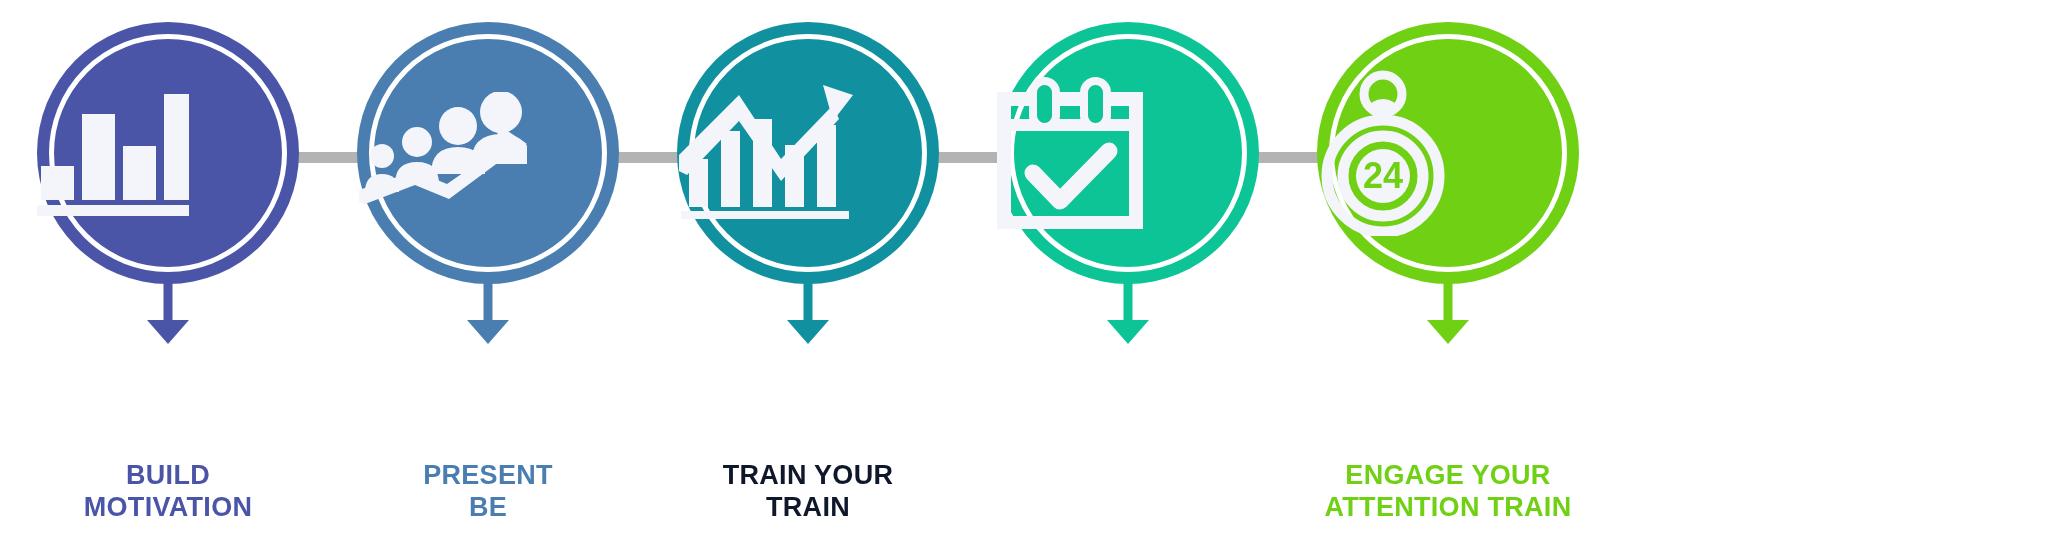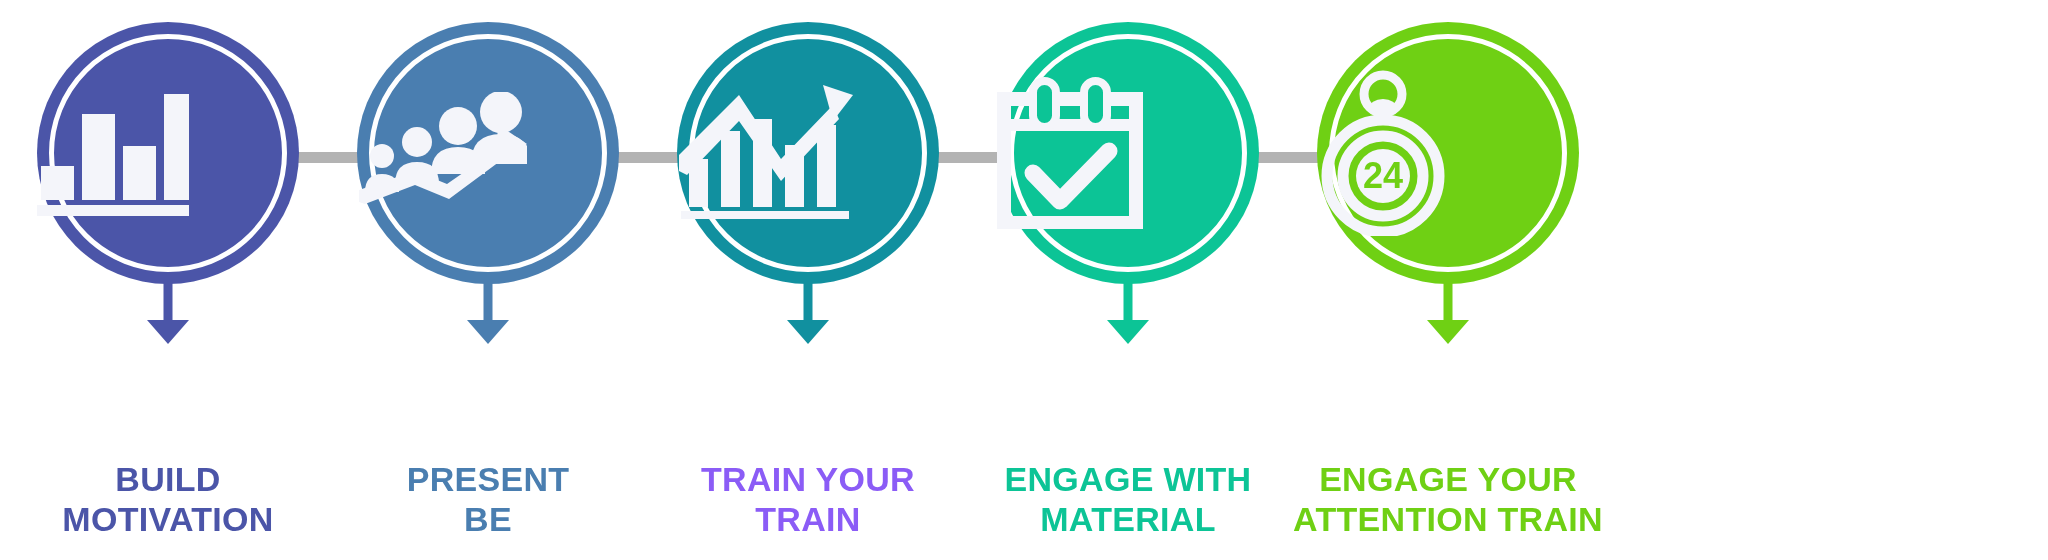--- a/index.html
+++ b/index.html
@@ -105,21 +105,21 @@
   }
 
   
   .label {
     position: absolute;
     top: 460px;
     left: 0;
     width: 100%;
     text-align: center;
     font-weight: bold;
-    font-size: 34px;
+    font-size: 27px;
     line-height: 1.17;
     letter-spacing: 0.3px;
     font-family: "Liberation Sans", sans-serif;
   }
   .label .line { display: block; white-space: nowrap; }
 </style>
 </head>
 <body>
 
 <div id="infographic">
@@ -211,21 +211,21 @@
 
             <path d="M146 0 L176 10 L156 36 Z"></path>
           </g>
         </svg>
       </div>
     </div>
     <div class="pointer">
       <div class="pointer-stem" style="background:#11909f;"></div>
       <div class="pointer-head" style="border-top-color:#11909f;"></div>
     </div>
-    <div class="label" style="color:#8b5cf6;">
+    <div class="label" style="color:#0f172a;">
       <span class="line">TRAIN YOUR</span>
       <span class="line">TRAIN</span>
     </div>
   </div>
 
   <div class="step" style="left:968px;">
     <div class="circle-wrap">
       <div class="circle" style="background:#0cc496;"></div>
       <div class="circle-inner-ring"></div>
       <div class="icon-holder">
@@ -240,24 +240,20 @@
             <rect x="87" y="4" width="23" height="46" rx="11.5" stroke-width="8" fill="#0cc496"></rect>
 
             <path d="M36 96 L63 124 L112 74" stroke-width="17" stroke-linecap="round" stroke-linejoin="round"></path>
           </g>
         </svg>
       </div>
     </div>
     <div class="pointer">
       <div class="pointer-stem" style="background:#0cc496;"></div>
       <div class="pointer-head" style="border-top-color:#0cc496;"></div>
-    </div>
-    <div class="label" style="color:#0cc496;">
-      <span class="line">ENGAGE WITH</span>
-      <span class="line">MATERIAL</span>
     </div>
   </div>
 
   <div class="step" style="left:1288px;">
     <div class="circle-wrap">
       <div class="circle" style="background:#6fd014;"></div>
       <div class="circle-inner-ring"></div>
       <div class="icon-holder">
         <svg width="132" height="166" viewBox="0 0 132 166">
           <g stroke="#f4f5fa" fill="none">

